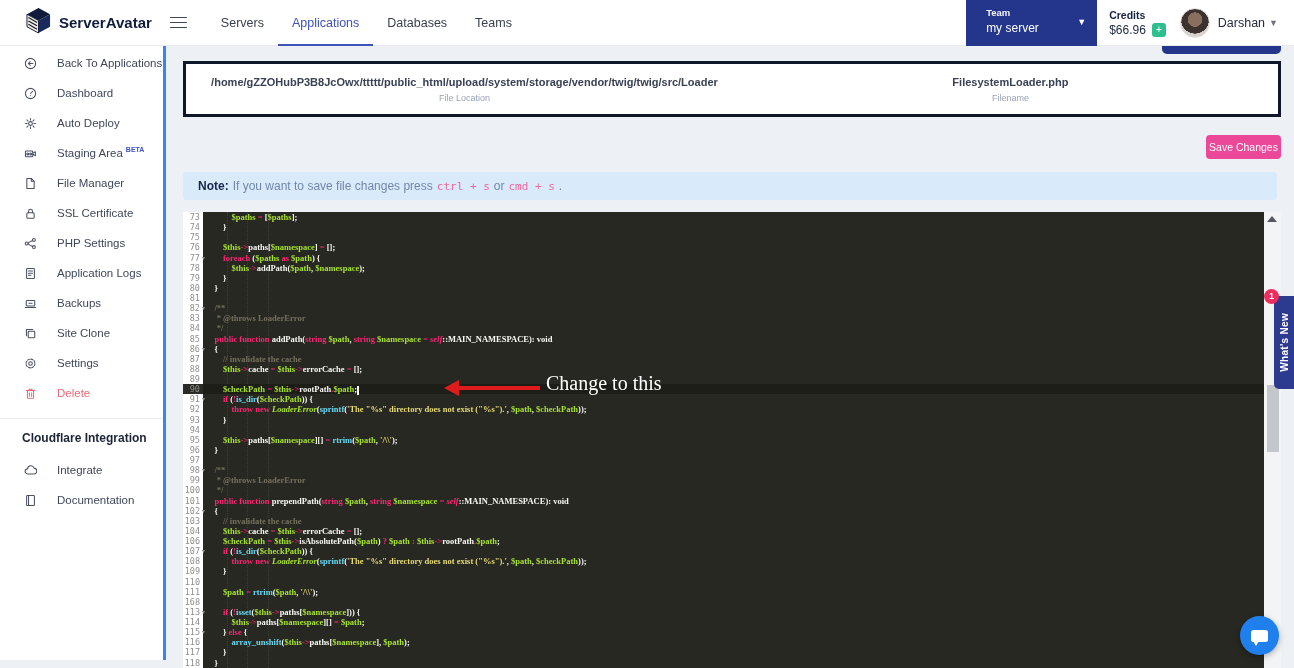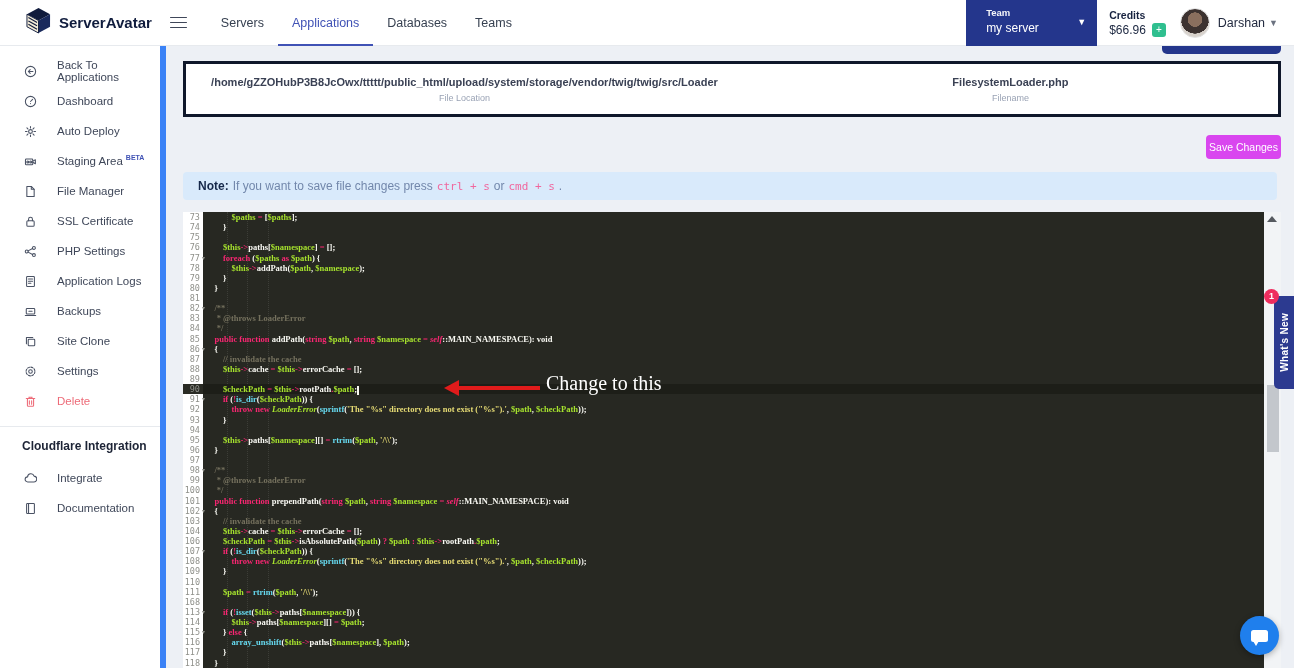--- a/index.html
+++ b/index.html
@@ -22,37 +22,37 @@
   .credits { margin-left:12px; position:relative; }
   .credits-label { font-size:10.5px; font-weight:bold; color:#17223f; }
   .credits-row { display:flex; align-items:center; gap:6px; margin-top:2px; }
   .credits-value { font-size:12px; color:#1c2740; }
   .plus-btn { width:14px; height:14px; background:#2fbf8f; color:#fff; border-radius:3px; font-size:10px; line-height:14px; text-align:center; cursor:pointer; }
   .avatar { width:30px; height:30px; border-radius:50%; margin-left:14px; background:radial-gradient(circle at 50% 38%, #8a6f5e 0 32%, #3c3230 33% 62%, #d8d2cc 63%); border:1px solid #e3e3e3; }
   .user-name { font-size:12.5px; color:#222a3f; margin:0 4px 0 8px; }
   .user-caret { font-size:9px; color:#6b7280; margin-right:16px; }
 
   
-  .sidebar { position:absolute; left:0; top:46px; width:166px; height:622px; background:#fff; border-right:6px solid #3b82f6; z-index:20; padding-top:10px; }
+  .sidebar { position:absolute; left:0; top:38px; width:166px; height:622px; background:#fff; border-right:3px solid #3b82f6; z-index:20; padding-top:10px; }
   .side-item { display:flex; align-items:center; height:30px; padding-left:24px; font-size:11.5px; color:#3f4759; cursor:pointer; }
   .side-item svg { flex:0 0 13px; margin-right:10px; }
   .side-item.danger { color:#ed6b78; }
   .beta { font-size:7px; color:#4052b5; font-weight:bold; margin-left:3px; transform:translateY(-4px); }
   .side-divider { height:1px; background:#e7eaee; margin:10px 0 12px 0; }
   .side-title { font-size:12px; font-weight:bold; color:#1d2436; padding-left:22px; margin-bottom:10px; }
 
   
   .top-save-strip { position:absolute; left:1162px; top:41px; width:119px; height:13px; background:#24368c; border-radius:5px; z-index:25; cursor:pointer; }
   .filebar { position:absolute; left:183px; top:61px; width:1098px; height:56px; background:#fff; border:3px solid #0f172a; z-index:26; display:flex; align-items:center; }
   .filebar-cell { text-align:center; }
   .filebar-cell.loc { width:51%; }
   .filebar-cell.name { width:49%; }
   .filebar-value { font-size:11px; font-weight:bold; color:#3a4154; }
   .filebar-label { font-size:9px; color:#9aa3b5; margin-top:5px; }
-  .save-btn { position:absolute; left:1206px; top:135px; width:75px; height:24px; background:#d946ef; color:#fff; font-size:10.5px; border:none; border-radius:4px; cursor:pointer; font-family:"Liberation Sans",sans-serif; }
+  .save-btn { position:absolute; left:1206px; top:135px; width:75px; height:24px; background:#ec4899; color:#fff; font-size:10.5px; border:none; border-radius:4px; cursor:pointer; font-family:"Liberation Sans",sans-serif; }
   .notebar { position:absolute; left:183px; top:172px; width:1094px; height:28px; background:#d9eafb; border-radius:4px; display:flex; align-items:center; padding-left:15px; font-size:12px; color:#7287ab; }
   .notebar b { color:#16284a; margin-right:4px; }
   .kbd { font-family:"DejaVu Sans Mono",monospace; color:#f0679e; font-size:11px; margin:0 4px; }
 
   
   .editor { position:absolute; left:183px; top:212px; width:1081px; height:456px; background:#272822; overflow:hidden; z-index:5; cursor:text; }
   .indent-guides { position:absolute; top:0; bottom:0; width:0; border-left:1px dotted #3c3d37; }
   .code-line { display:flex; height:10.13px; line-height:10.13px; white-space:pre; position:relative; }
   .code-line.active { background:#1d1e18; }
   .gut { flex:0 0 20px; background:#ffffff; color:#8f908a; font-family:"DejaVu Sans Mono",monospace; font-size:8.5px; text-align:right; padding-right:3px; position:relative; }

